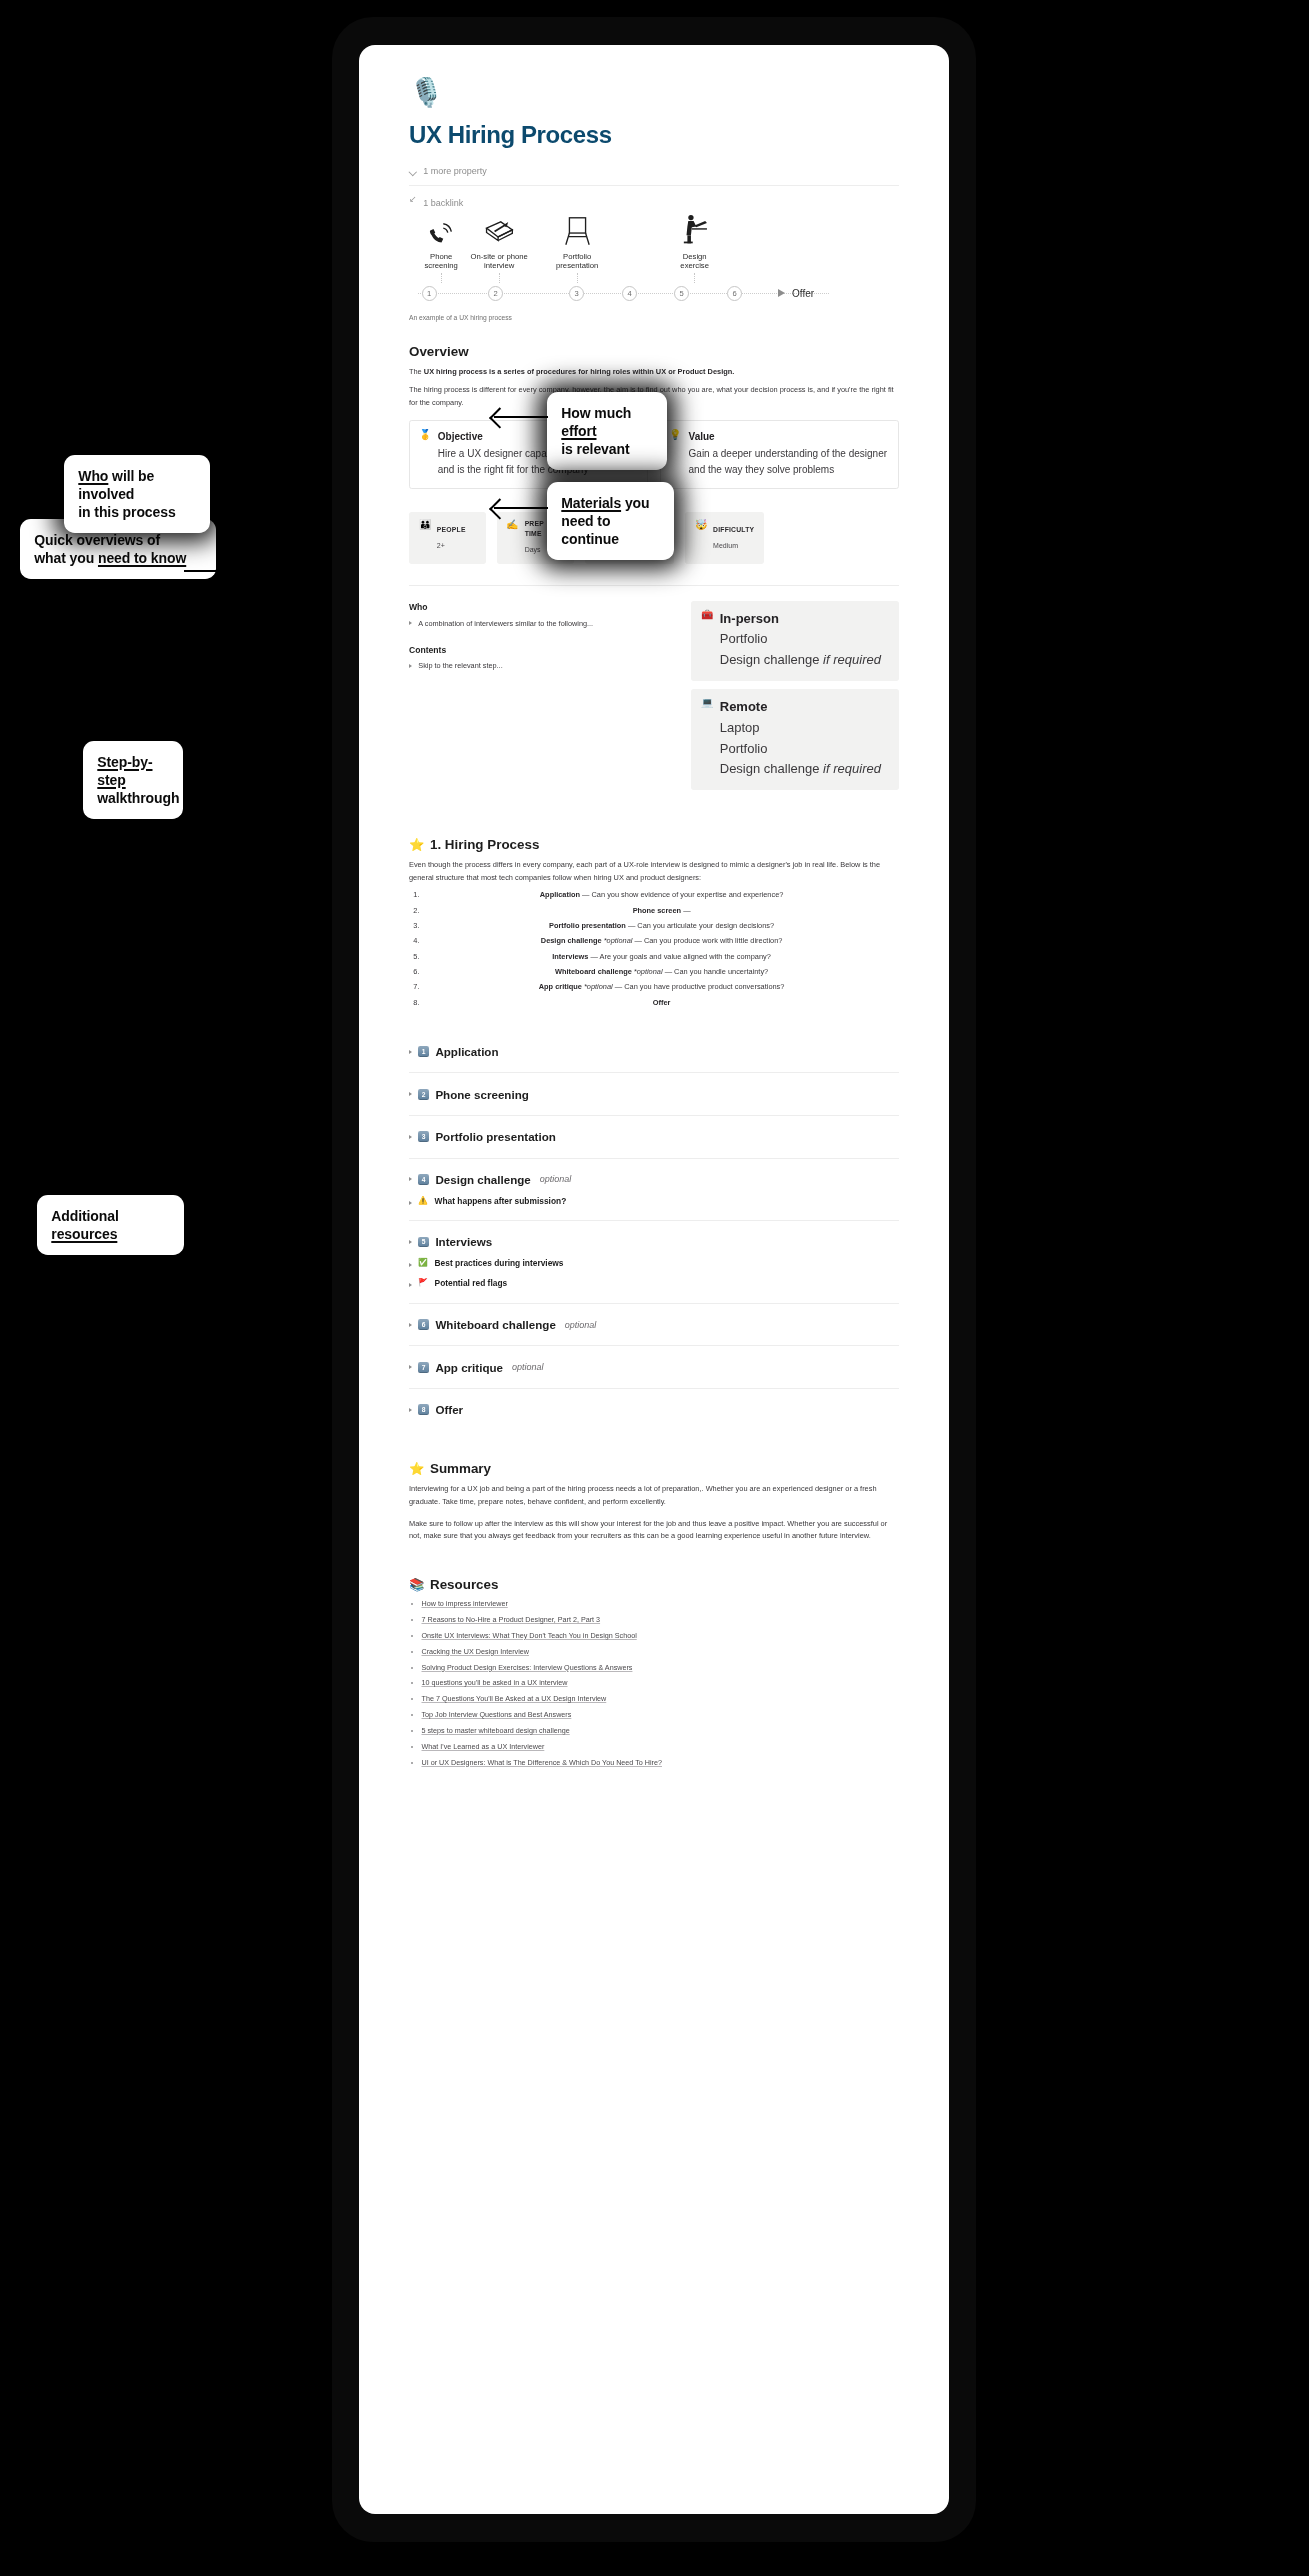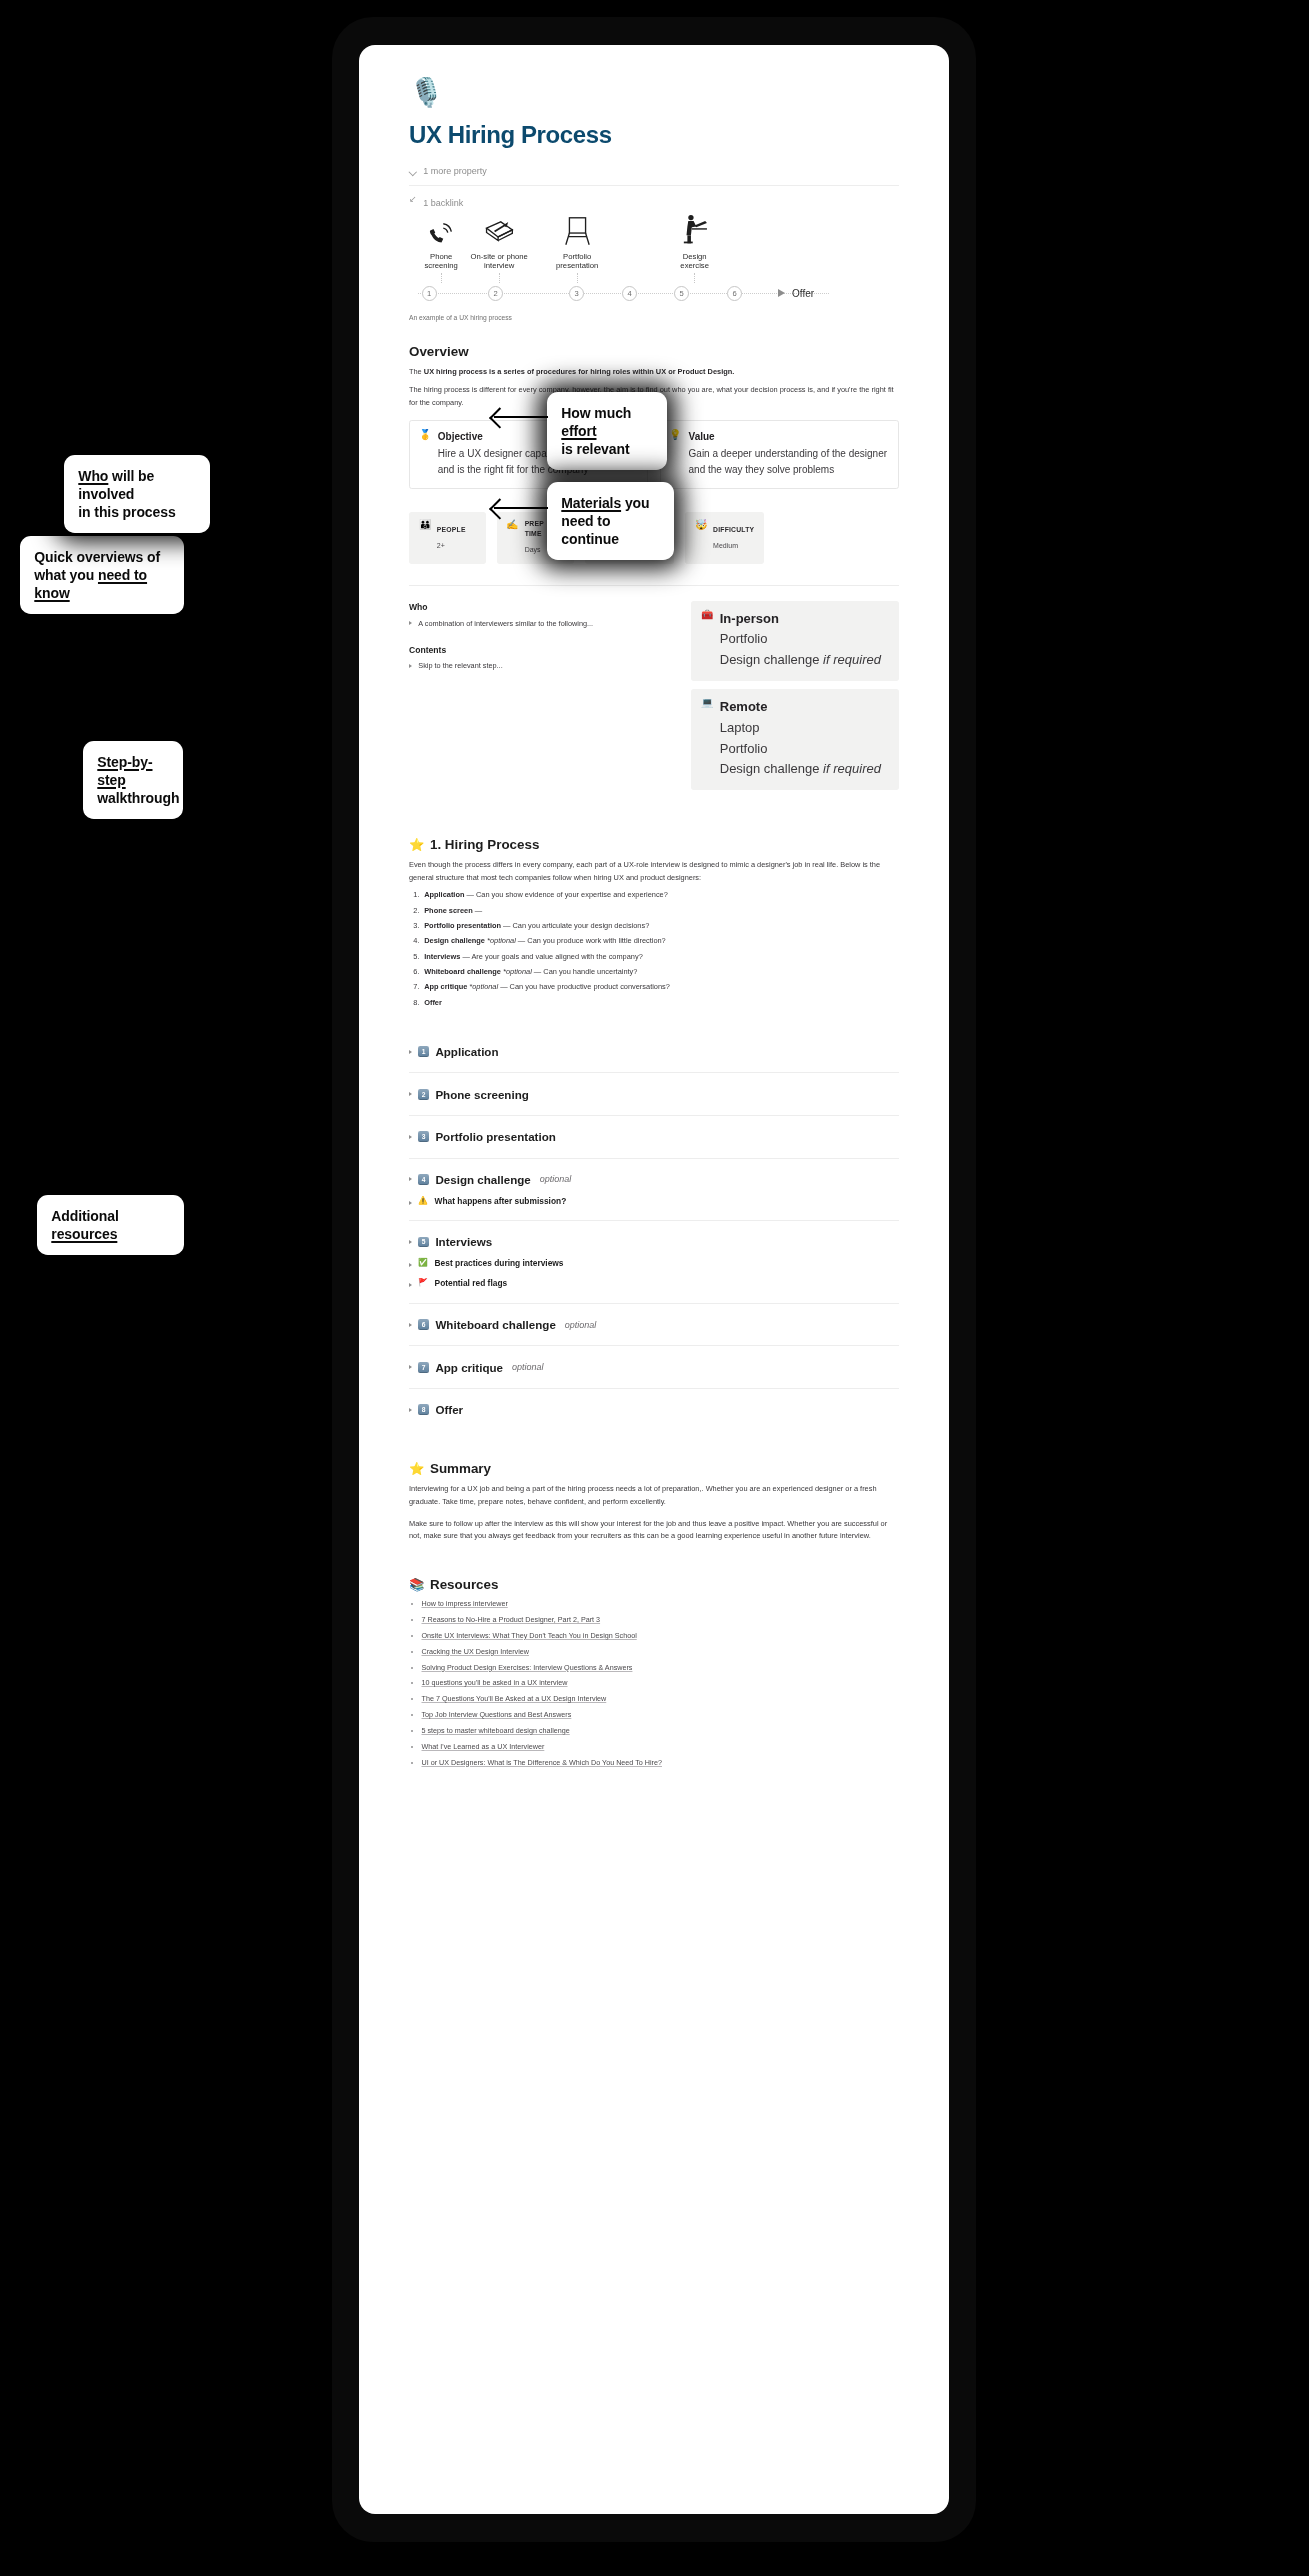--- a/index.html
+++ b/index.html
@@ -91,21 +91,21 @@
   .tog{ display:flex; gap:6.3px; font-size:7.3px; line-height:1.55; color:#3b393c; }
   .tri{ display:inline-block; width:0;height:0; flex:0 0 auto; margin-top:3.6px;
     border-left:3.6px solid #8e8e8e; border-top:2.7px solid transparent; border-bottom:2.7px solid transparent;}
   .mat-card{ background:#f2f2f1; border-radius:2.7px; padding:8px 10px 10px; display:flex; gap:6.3px;}
   .mat-card .cem{ font-size:10px; line-height:1.1;}
   .mat-card .mt{ font-size:13px; line-height:1.6; color:#3b393c;}
   .mat-card .mt .h{ display:block; font-weight:bold; color:#242225;}
   .mat-card .mt em{ font-style:italic; }
 
   
-  ol.steps{ margin:5.4px 0 0 0; padding-left:12.5px; }
+  ol.steps{ margin:5.4px 0 0 0; padding-left:12.5px;text-align:center; }
   ol.steps li{ font-size:7.4px; line-height:1.35; color:#39373a; margin-bottom:5.4px; padding-left:2.7px;}
   ol.steps li b{ font-weight:bold; color:#2a282b;}
   ol.steps li i{ }
 
   
   .toggle-block{ padding:14.3px 0 14.3px; }
   .toggle-block + .toggle-block{ border-top:0.9px solid #ededed; }
   .tg-main{ display:flex; align-items:center; gap:6.3px; }
   .tg-main .tri{ margin-top:0; }
   .tg-em{ font-size:10px; line-height:1;}
@@ -430,21 +430,21 @@
         <li><a>The 7 Questions You'll Be Asked at a UX Design Interview</a></li>
         <li><a>Top Job Interview Questions and Best Answers</a></li>
         <li><a>5 steps to master whiteboard design challenge</a></li>
         <li><a>What I've Learned as a UX Interviewer</a></li>
         <li><a>UI or UX Designers: What is The Difference &amp; Which Do You Need To Hire?</a></li>
       </ul>
 
   </div>
 </div>
 
-<div class="anno" style="left:20px; top:536px; width:164px;">
+<div class="anno" style="left:20px; top:519px; width:196px;">
   <span>Quick overviews of </span><br>
   <span>what you </span><u>need to know</u>
 </div>
 <div class="arrow" style="left:184px; top:570px; width:56px;"></div>
 
 <div class="anno" style="left:547px; top:392px; width:120px;">
   <span>How much </span><u>effort</u><br>
   <span>is relevant</span>
 </div>
 <div class="arrow left" style="left:494px; top:416px; width:54px;"></div>

